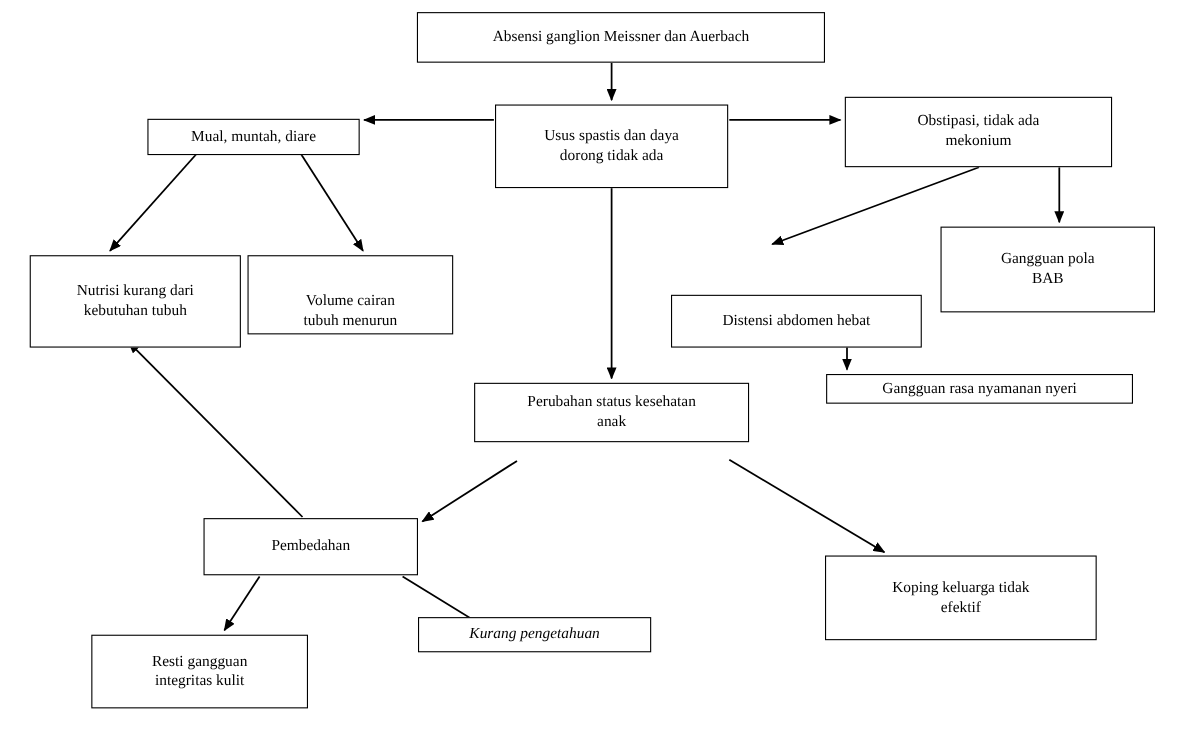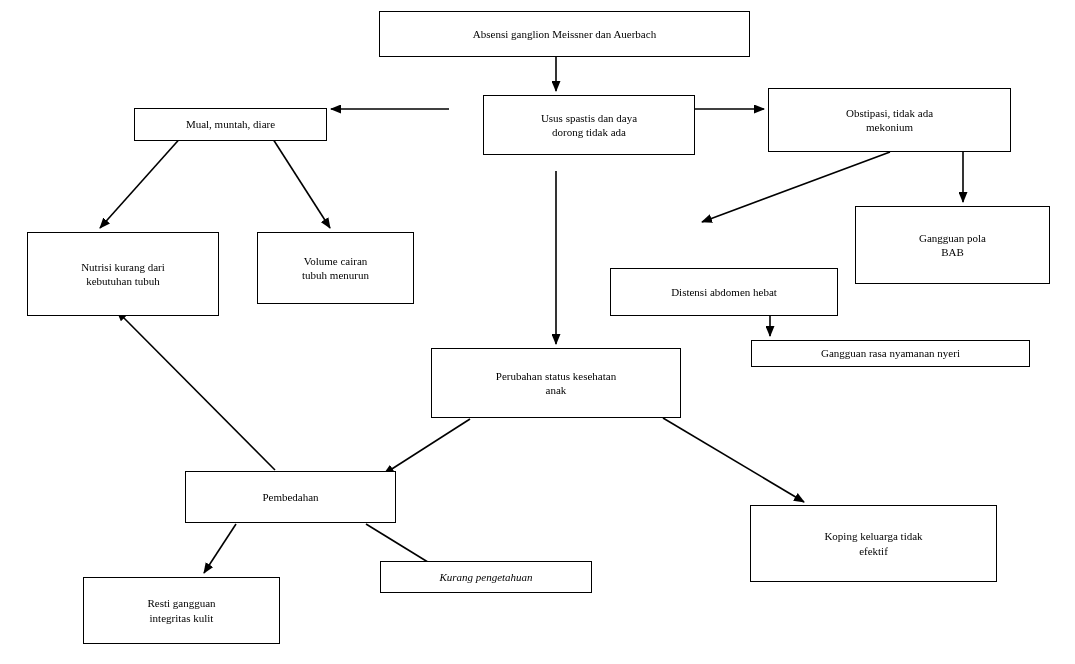--- a/index.html
+++ b/index.html
@@ -27,21 +27,21 @@
   .node {
     position: absolute;
     box-sizing: border-box;
     border: 1px solid #000000;
     background: #ffffff;
     display: flex;
     align-items: center;
     justify-content: center;
     text-align: center;
     color: #000000;
-    font-size: 11px;
+    font-size: 14px;
     line-height: 1.28;
     padding: 2px 6px;
     z-index: 2;
   }
   .node .node-label {
     display: block;
     white-space: pre-line;
   }
 </style>
 </head>
@@ -71,51 +71,51 @@
         <polyline points="366,524 475,591" fill="none" stroke="#000000" stroke-width="1.6" marker-end="url(#arrowhead)"></polyline>
       </g>
   </svg>
   <div id="nodes-group">
       <div class="node" style="left: 379px; top: 11px; width: 371px; height: 46px;">
         <span class="node-label">Absensi ganglion Meissner dan Auerbach</span>
       </div>
       <div class="node" style="left: 134px; top: 92px; width: 193px; height: 33px; margin-top: 16px;">
         <span class="node-label">Mual, muntah, diare</span>
       </div>
-      <div class="node" style="left: 450px; top: 95px; width: 212px; height: 60px; margin-left: 33px;">
+      <div class="node" style="left: 450px; top: 95px; width: 212px; height: 76px;">
         <span class="node-label">Usus spastis dan daya
 dorong tidak ada</span>
       </div>
       <div class="node" style="left: 768px; top: 88px; width: 243px; height: 64px;">
         <span class="node-label">Obstipasi, tidak ada
 mekonium</span>
       </div>
       <div class="node" style="left: 27px; top: 232px; width: 192px; height: 84px;">
         <span class="node-label">Nutrisi kurang dari
 kebutuhan tubuh</span>
       </div>
-      <div class="node" style="left: 257px; top: 232px; width: 157px; height: 72px;">
+      <div class="node" style="left: 225px; top: 232px; width: 187px; height: 72px; align-items: flex-end;">
         <span class="node-label">Volume cairan
 tubuh menurun</span>
       </div>
       <div class="node" style="left: 610px; top: 224px; width: 228px; height: 48px; margin-top: 44px;">
         <span class="node-label">Distensi abdomen hebat</span>
       </div>
       <div class="node" style="left: 855px; top: 206px; width: 195px; height: 78px;">
         <span class="node-label">Gangguan pola
 BAB</span>
       </div>
       <div class="node" style="left: 751px; top: 340px; width: 279px; height: 27px;">
         <span class="node-label">Gangguan rasa nyamanan nyeri</span>
       </div>
-      <div class="node" style="left: 431px; top: 348px; width: 250px; height: 70px;">
+      <div class="node" style="left: 431px; top: 348px; width: 250px; height: 54px;">
         <span class="node-label">Perubahan status kesehatan
 anak</span>
       </div>
-      <div class="node" style="left: 185px; top: 471px; width: 211px; height: 52px;">
+      <div class="node" style="left: 185px; top: 471px; width: 195px; height: 52px;">
         <span class="node-label">Pembedahan</span>
       </div>
       <div class="node" style="left: 750px; top: 505px; width: 247px; height: 77px;">
         <span class="node-label">Koping keluarga tidak
 efektif</span>
       </div>
       <div class="node" style="left: 83px; top: 577px; width: 197px; height: 67px;">
         <span class="node-label">Resti gangguan
 integritas kulit</span>
       </div>

